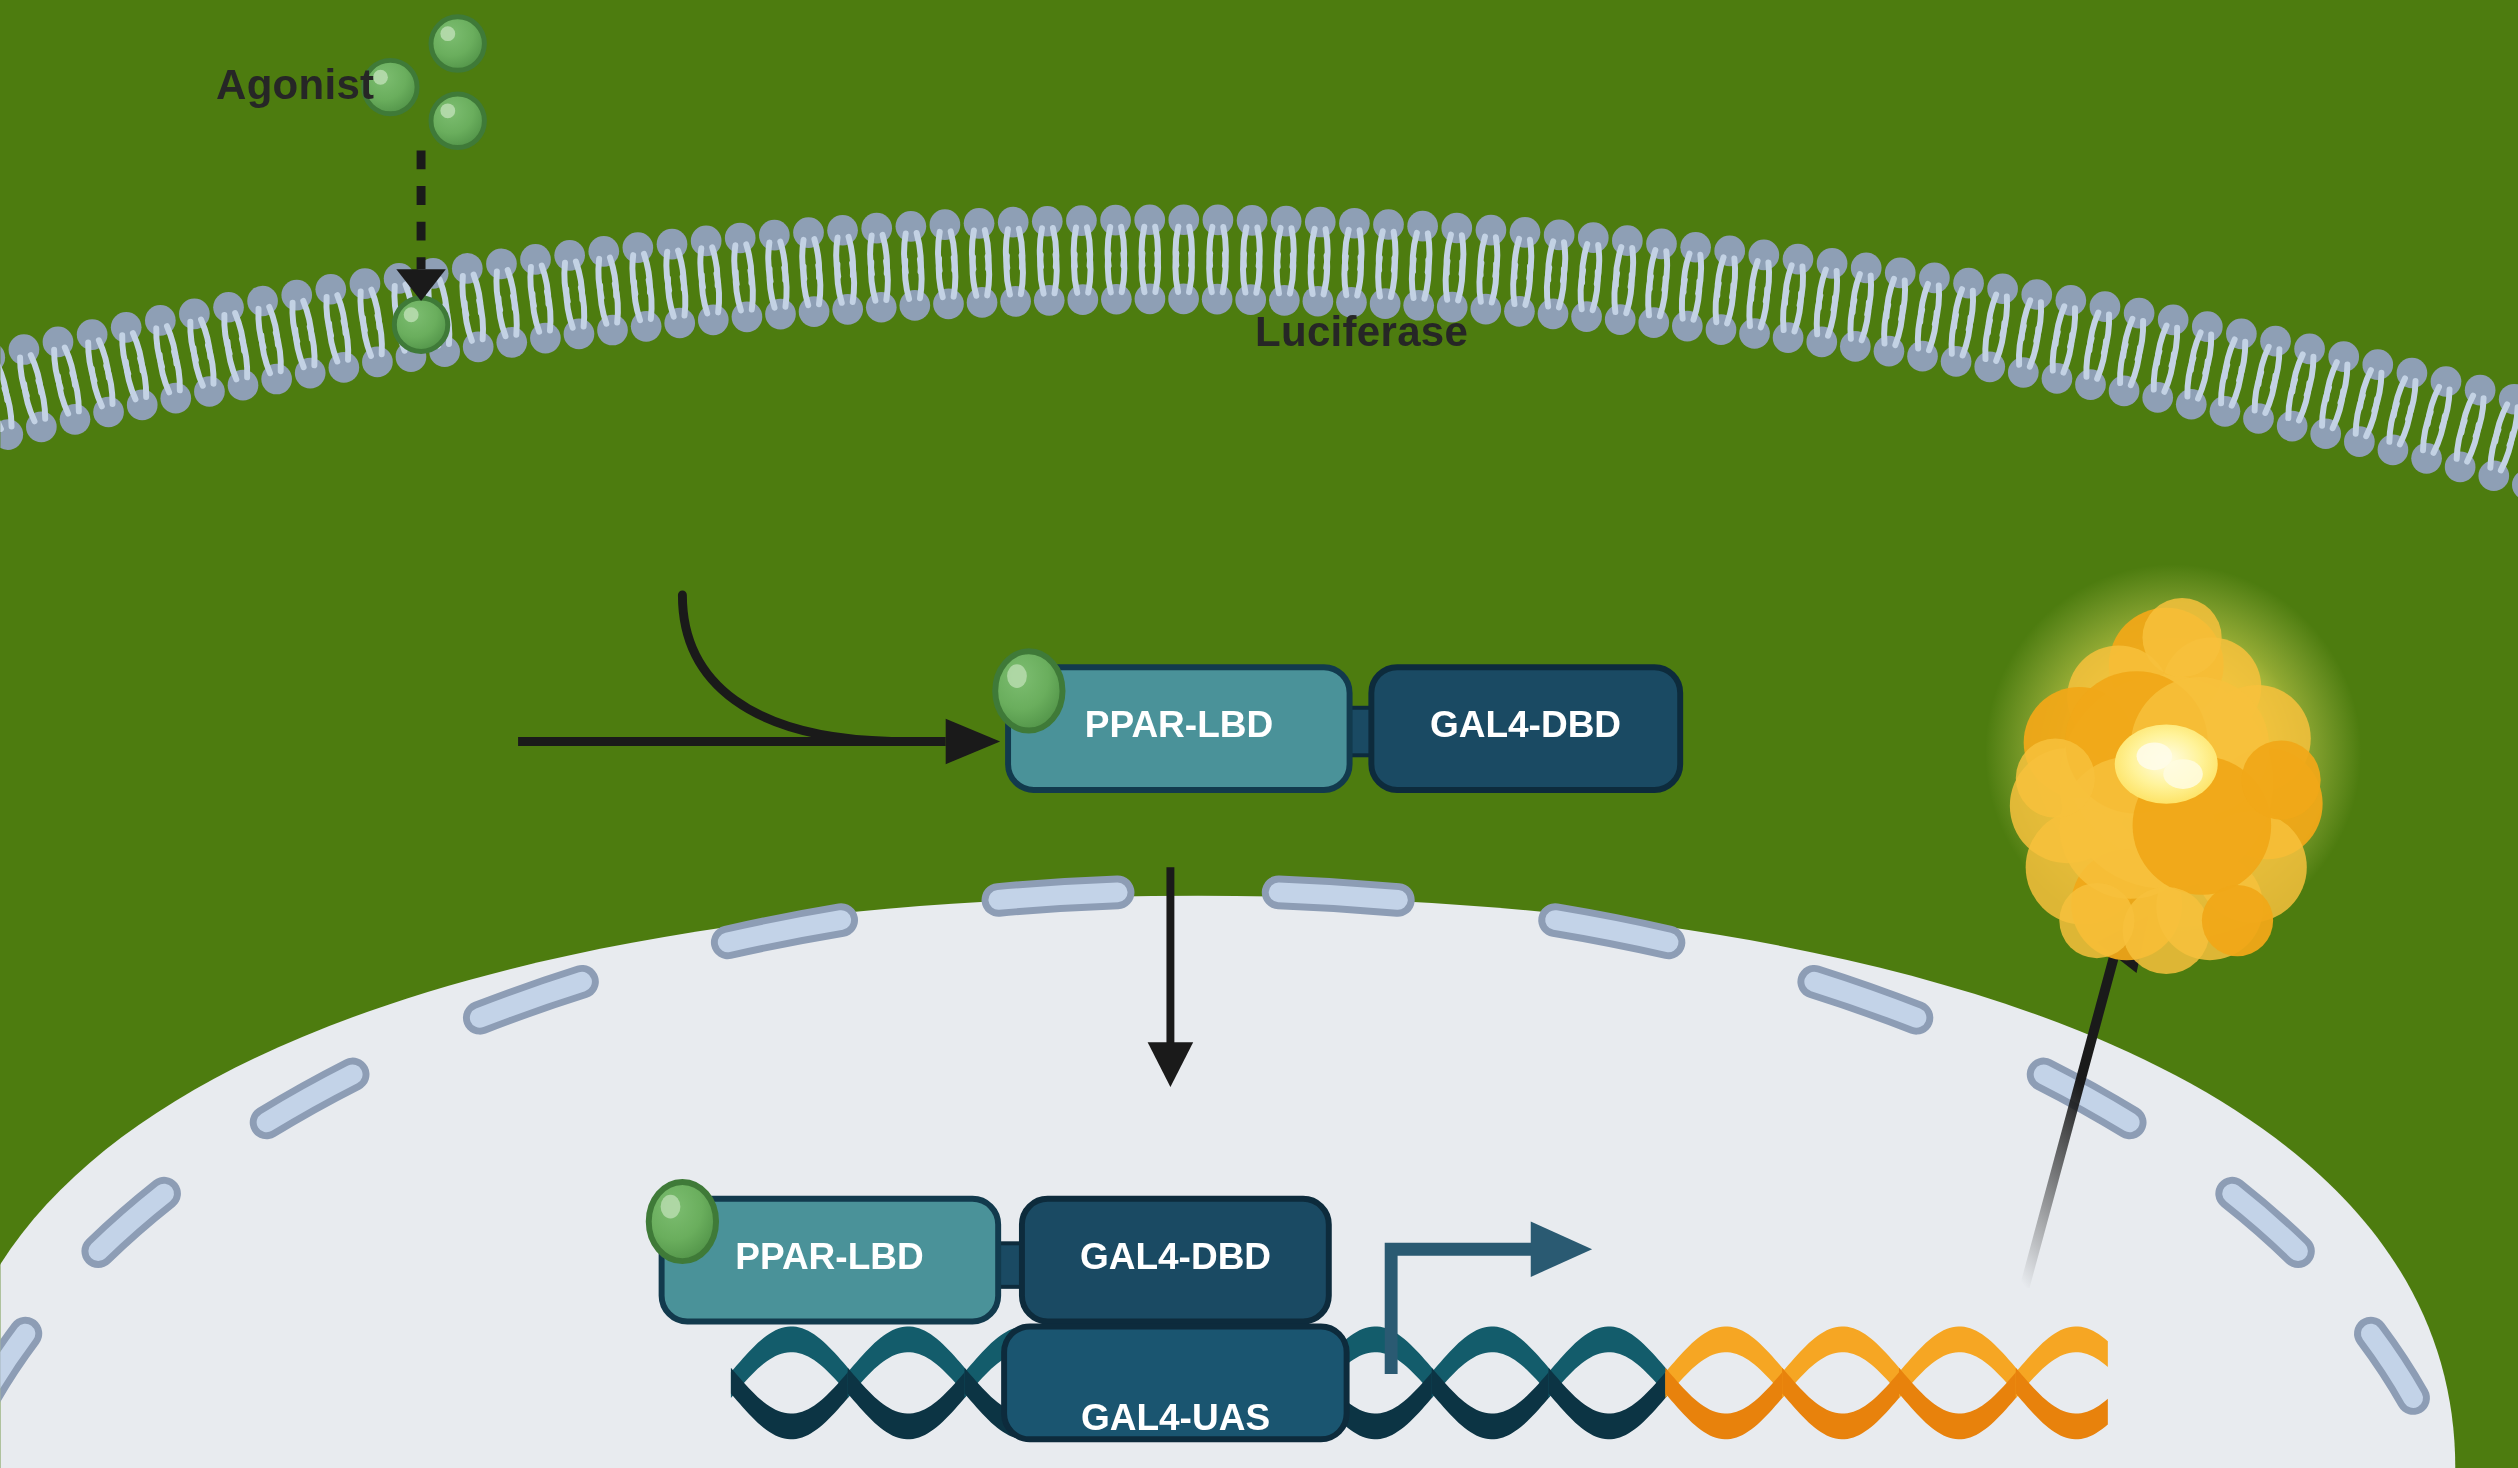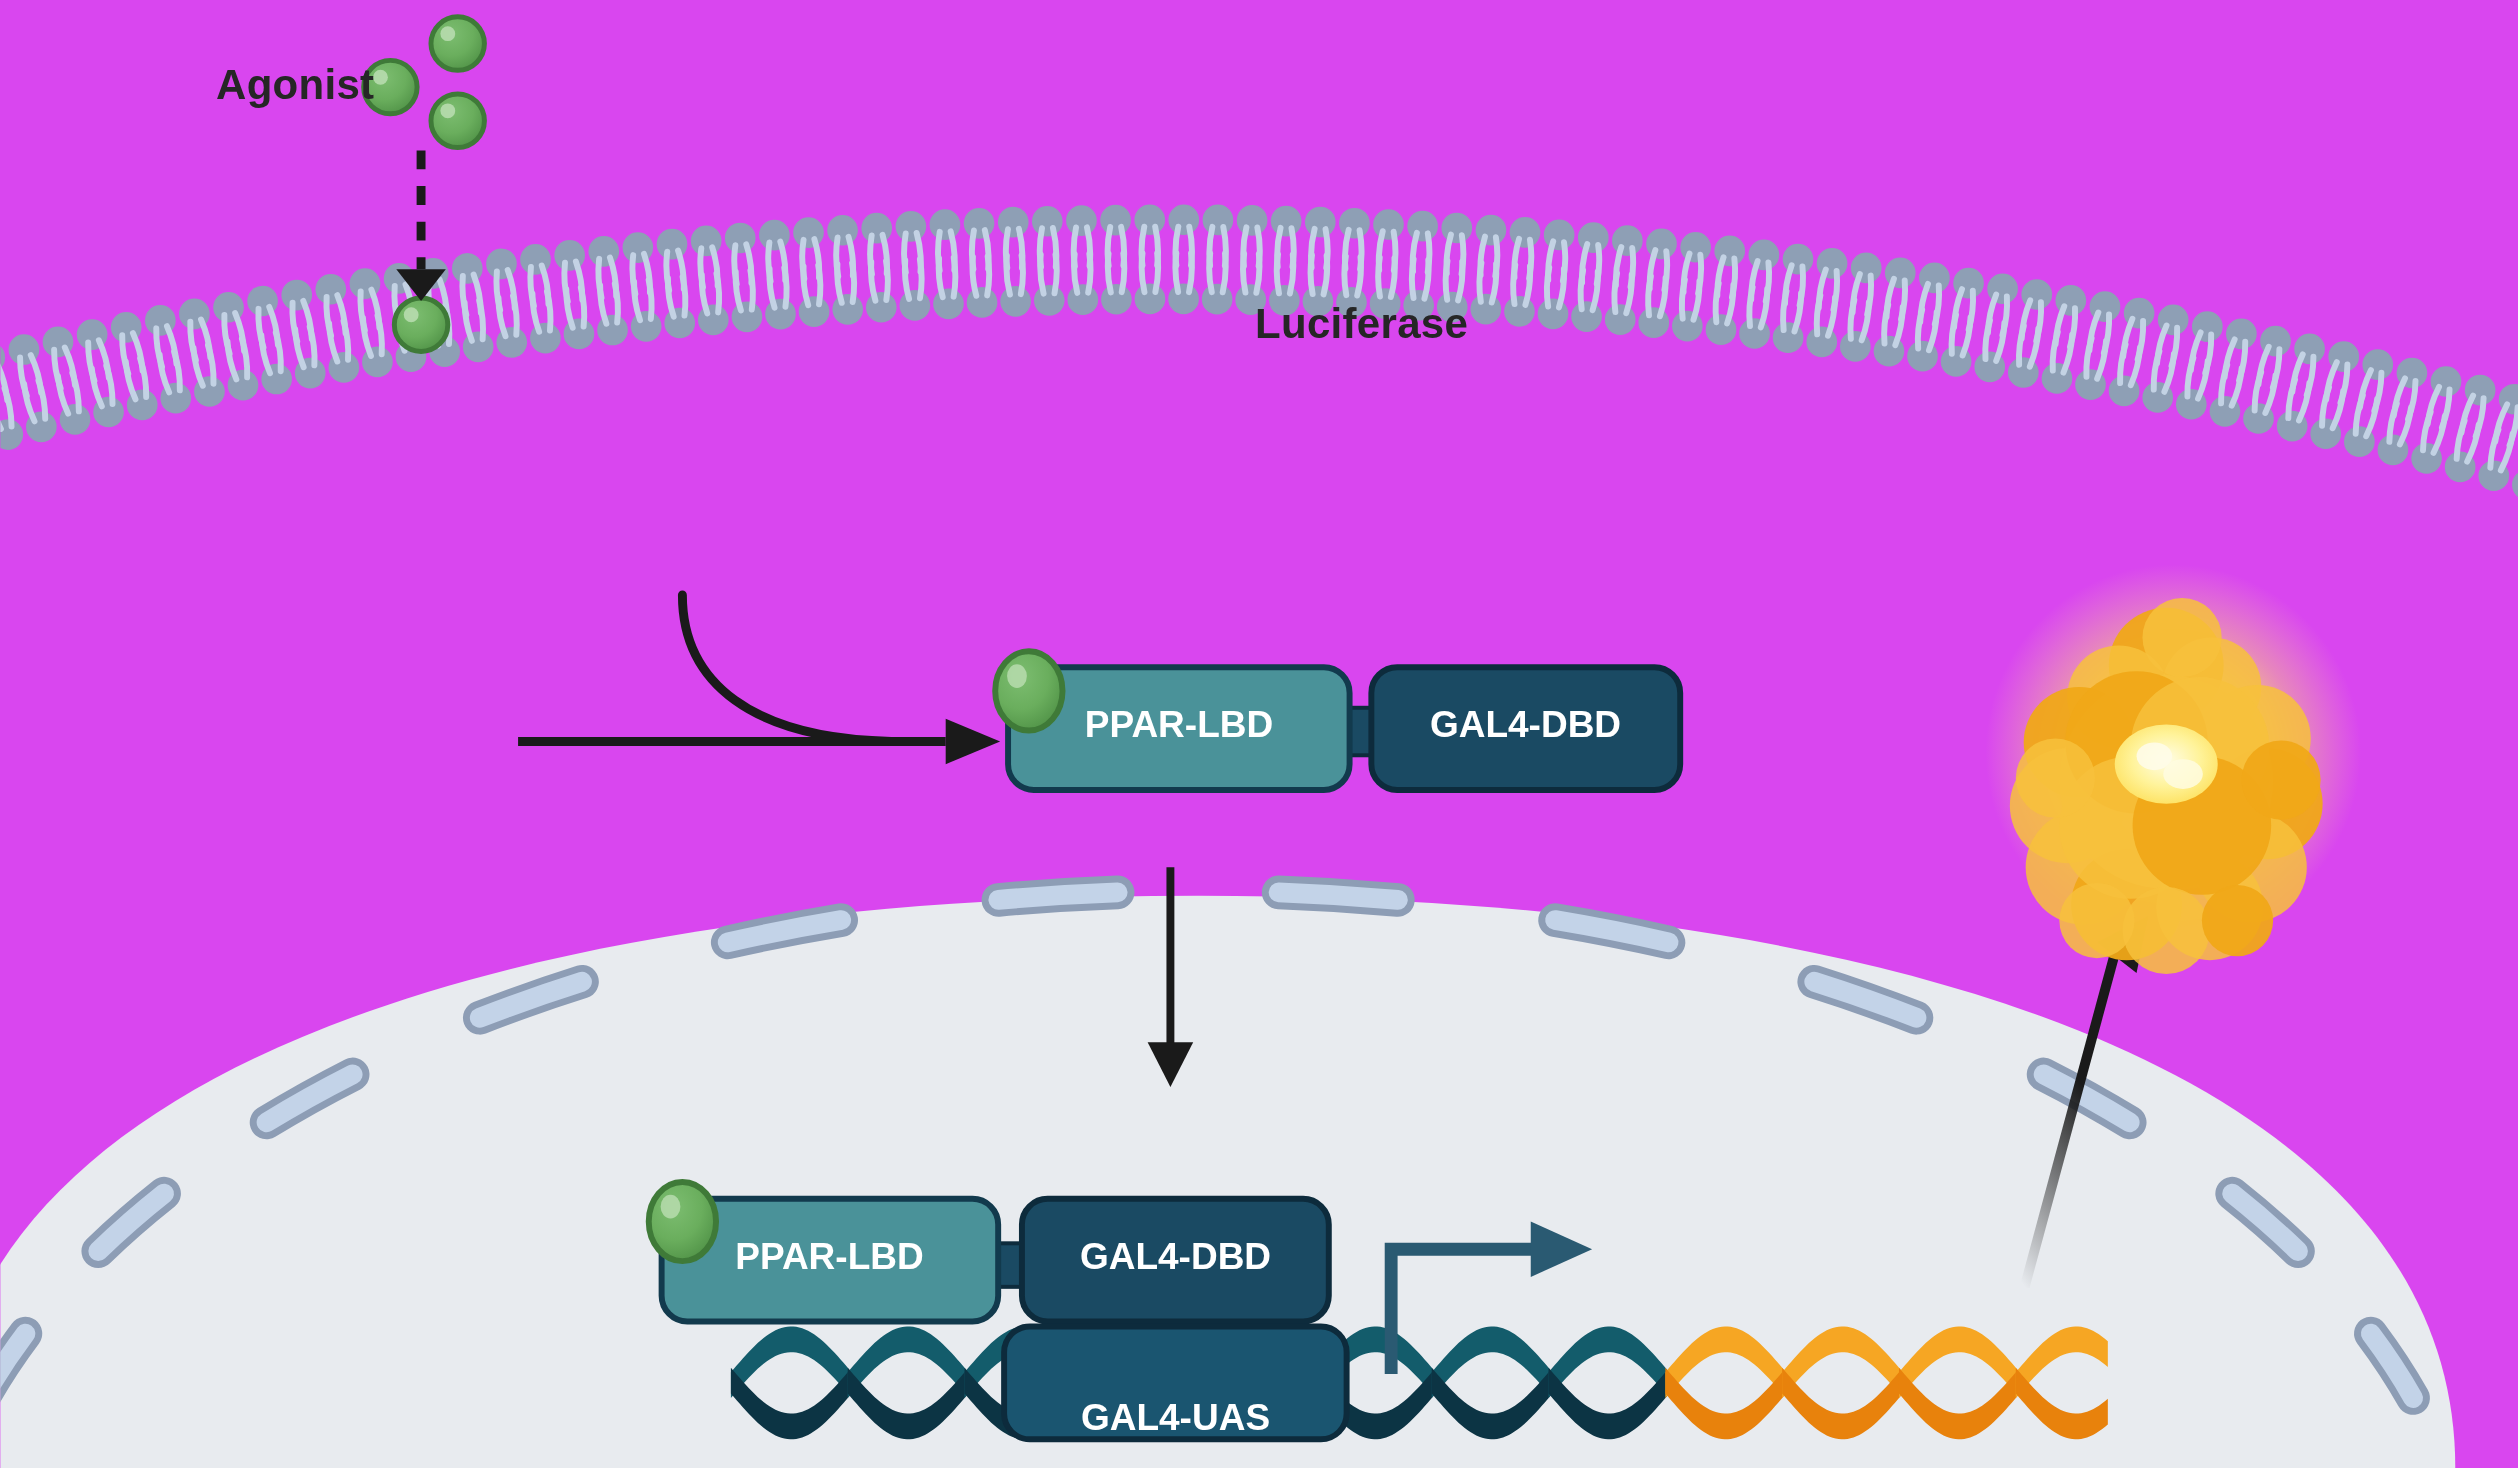--- a/index.html
+++ b/index.html
@@ -1,21 +1,21 @@
 <!DOCTYPE html>
 <html><head>
 <meta charset="utf-8">
 <style>
   html,body{margin:0;padding:0;background:#ffffff;}
   body{font-family:"Liberation Sans",sans-serif;}
-  #stage{position:relative;width:2519px;height:1468px;background:#d946ef;overflow:hidden;}
+  #stage{position:relative;width:2519px;height:1468px;background:#4d7c0f;overflow:hidden;}
   #stage svg.layer{position:absolute;top:0;left:0;width:2519px;height:1468px;}
   .lbl{position:absolute;font-family:"Liberation Sans",sans-serif;font-weight:bold;color:#262626;white-space:nowrap;}
   #agonist-label{left:216px;top:61px;font-size:42px;letter-spacing:0.3px;}
-  #luciferase-label{left:1255px;top:300px;font-size:42px;letter-spacing:0.3px;}
+  #luciferase-label{left:1255px;top:308px;font-size:42px;letter-spacing:0.3px;}
   .boxtext{position:absolute;font-family:Liberation Sans, sans-serif;font-weight:bold;color:#ffffff;white-space:nowrap;text-align:center;}
 </style>
 </head>
 <body>
 
 <div id="stage">
 
   <svg class="layer" viewBox="0 0 2544 1483">
     <defs>
 

